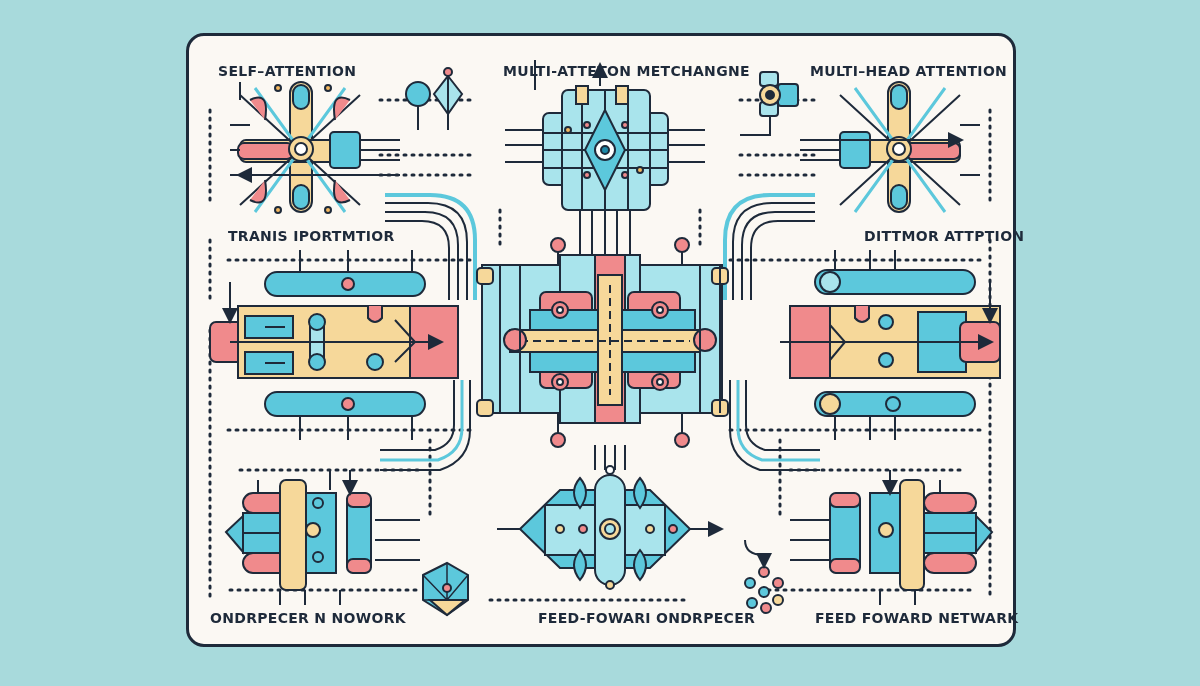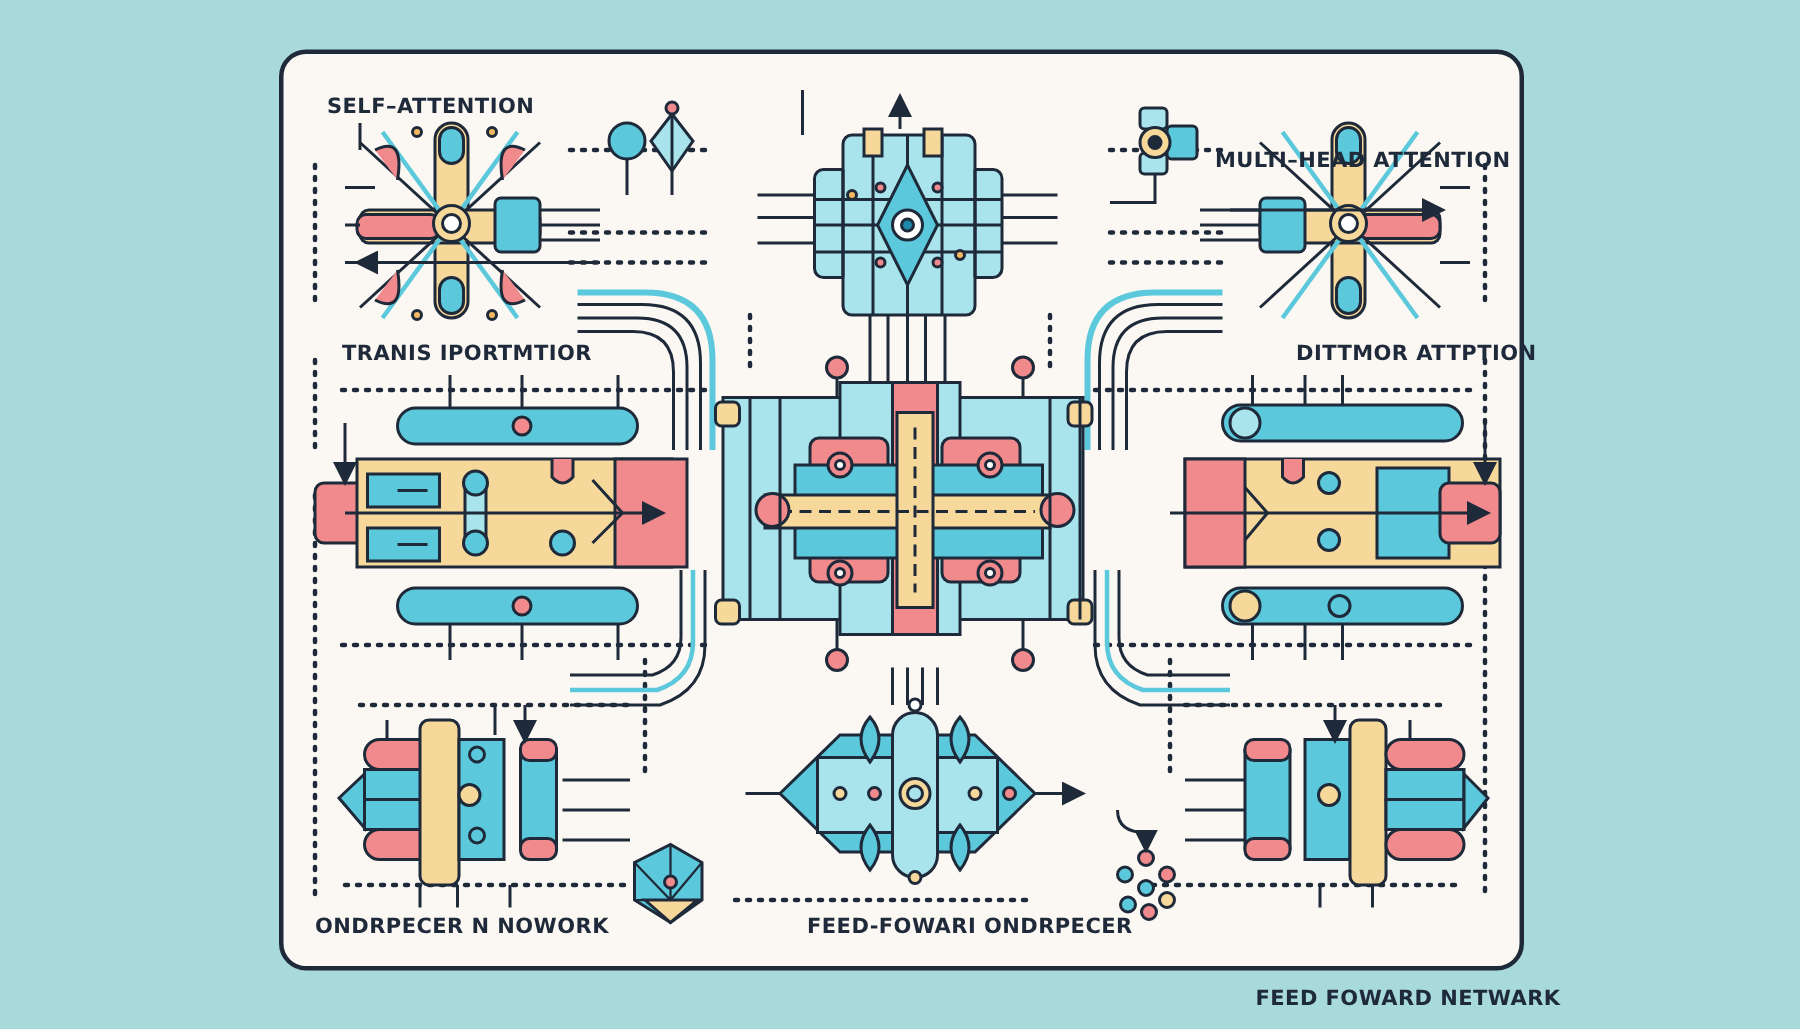--- a/index.html
+++ b/index.html
@@ -292,19 +292,20 @@
         <path d="M535 60 V90"></path>
         <path d="M230 282 V320" marker-end="url(#arr)"></path>
         <path d="M990 282 V320" marker-end="url(#arr)"></path>
         <path d="M350 470 V492" marker-end="url(#arr)"></path>
         <path d="M890 470 V492" marker-end="url(#arr)"></path>
       </g>
     </g>
   </svg>
 
   <div class="lbl" style="left:218px; top:63px;">SELF–ATTENTION</div>
-  <div class="lbl" style="left:810px; top:63px;margin-top:36px;">MULTI–HEAD ATTENTION</div>
+  <div class="lbl" style="left:503px; top:63px;">MULTI-ATTETON METCHANGNE</div>
+  <div class="lbl" style="left:810px; top:63px;">MULTI–HEAD ATTENTION</div>
   <div class="lbl" style="left:228px; top:228px;text-align:center;">TRANIS IPORTMTIOR</div>
   <div class="lbl" style="left:864px; top:228px;">DITTMOR ATTPTION</div>
   <div class="lbl" style="left:210px; top:610px;">ONDRPECER N NOWORK</div>
   <div class="lbl" style="left:538px; top:610px;">FEED-FOWARI ONDRPECER</div>
-  <div class="lbl" style="left:837px; top:610px;margin-top:48px;">FEED FOWARD NETWARK</div>
+  <div class="lbl" style="left:815px; top:610px;">FEED FOWARD NETWARK</div>
 </div>
 
 </body></html>

